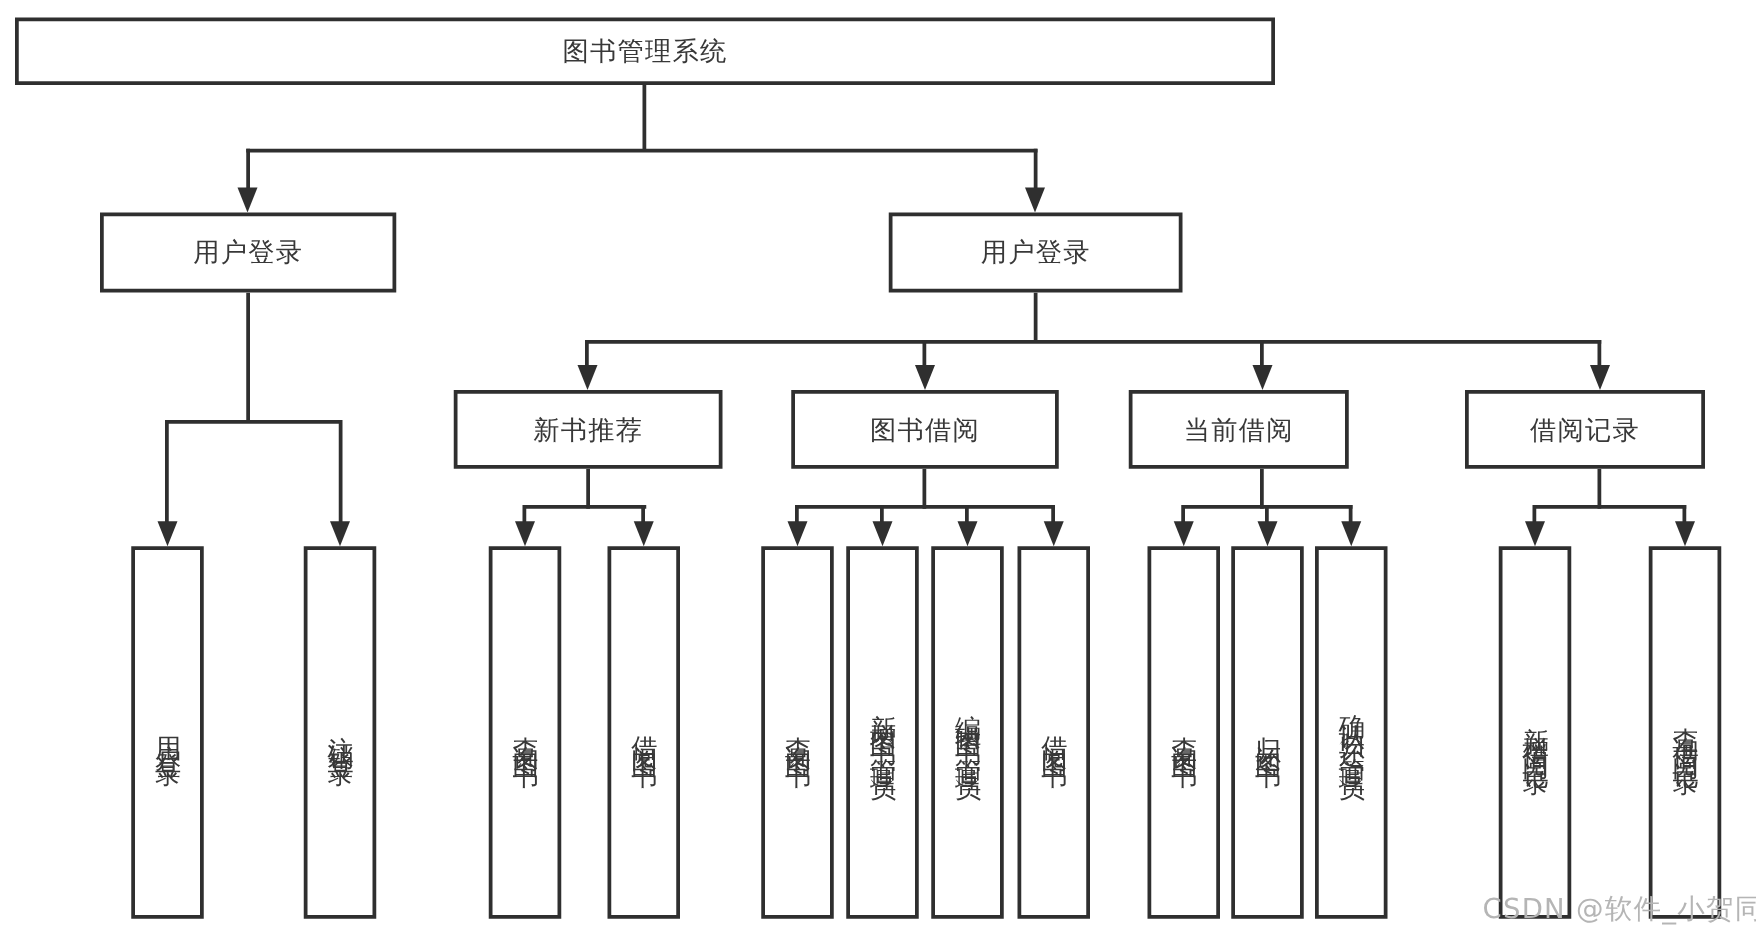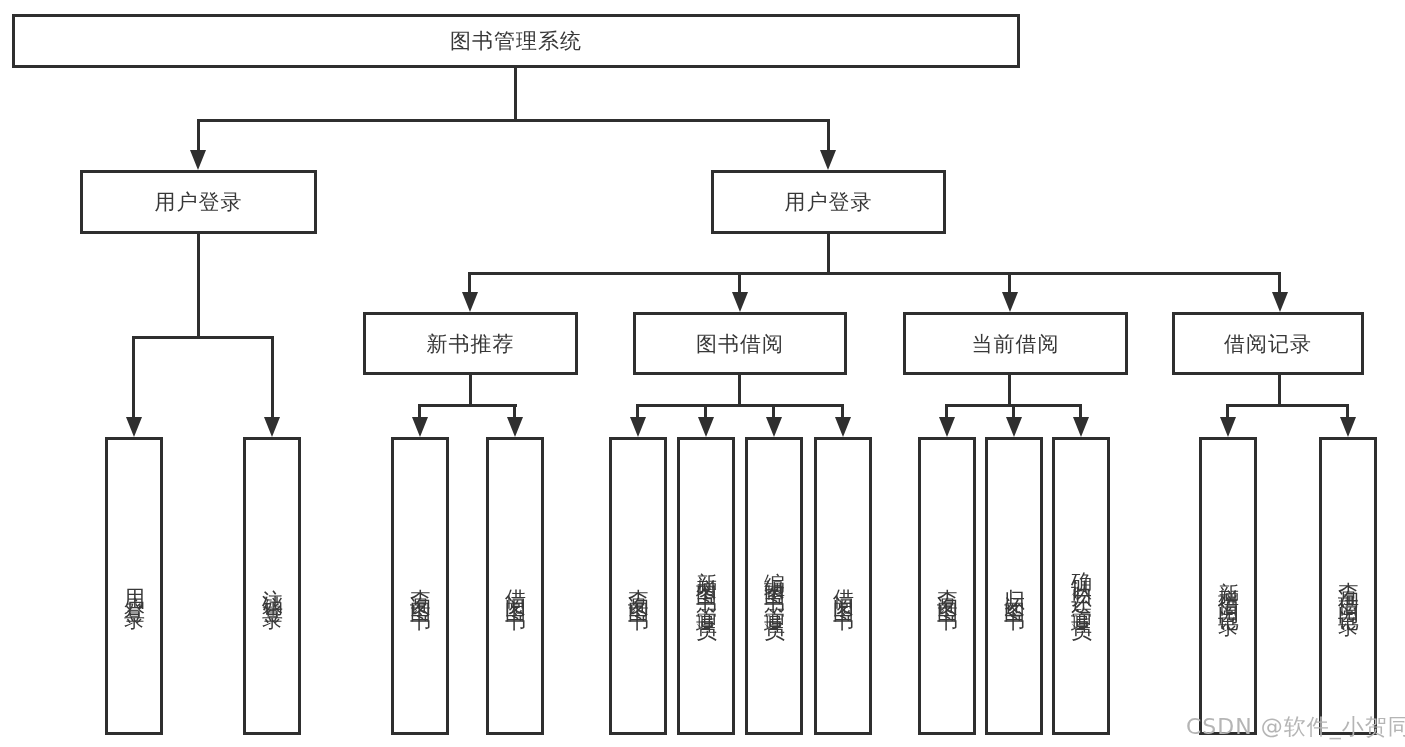--- a/index.html
+++ b/index.html
@@ -75,21 +75,21 @@
   <div class="arrow" style="left:462px;top:292px"></div>
   <div class="vline" style="left:738px;top:272px;height:24px"></div>
   <div class="arrow" style="left:732px;top:292px"></div>
   <div class="vline" style="left:1008px;top:272px;height:24px"></div>
   <div class="arrow" style="left:1002px;top:292px"></div>
   <div class="vline" style="left:1278px;top:272px;height:24px"></div>
   <div class="arrow" style="left:1272px;top:292px"></div>
 
   <div class="box h" style="left:363px;top:312px;width:215px;height:63px">新书推荐</div>
   <div class="box h" style="left:633px;top:312px;width:214px;height:63px">图书借阅</div>
-  <div class="box h" style="left:903px;top:312px;width:225px;height:63px">当前借阅</div>
+  <div class="box h" style="left:903px;top:312px;width:176px;height:63px">当前借阅</div>
   <div class="box h" style="left:1172px;top:312px;width:192px;height:63px">借阅记录</div>
 
   <div class="vline" style="left:469px;top:375px;height:32px"></div>
   <div class="hline" style="left:419px;top:404px;width:98px"></div>
   <div class="vline" style="left:418px;top:404px;height:18px"></div>
   <div class="arrow" style="left:412px;top:417px"></div>
   <div class="vline" style="left:513px;top:404px;height:18px"></div>
   <div class="arrow" style="left:507px;top:417px"></div>
 
   <div class="vline" style="left:738px;top:375px;height:32px"></div>

